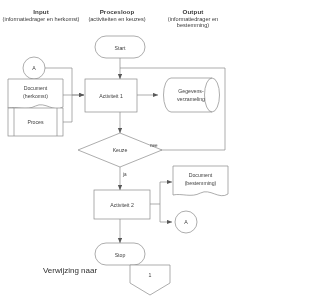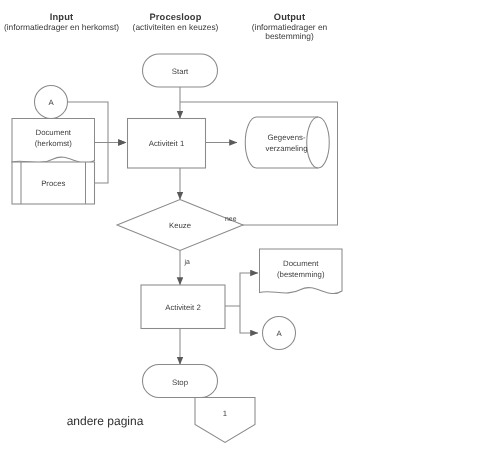--- a/index.html
+++ b/index.html
@@ -198,17 +198,16 @@
 
     <text class="shape-lbl" x="120" y="256.5" text-anchor="middle">Stop</text>
 
     <text class="shape-lbl" x="150" y="277" text-anchor="middle">1</text>
 
     <text class="edge-lbl" x="150" y="147" text-anchor="start">nee</text>
     <text class="edge-lbl" x="123" y="176" text-anchor="start">ja</text>
   </svg>
 
   <div class="legend">
-    <br>
-    <span>andere pagina</span>
+    <span>Verwijzing naar</span><br>
   </div>
 
 </div>
 
 </body></html>

